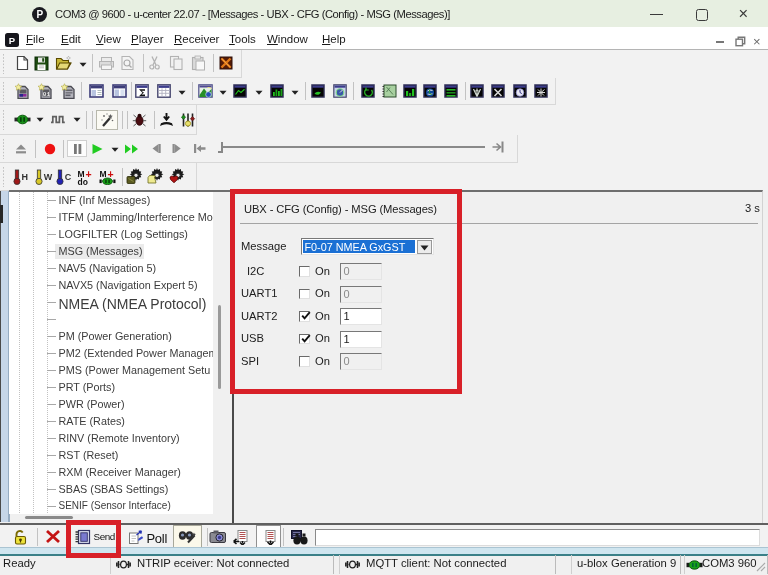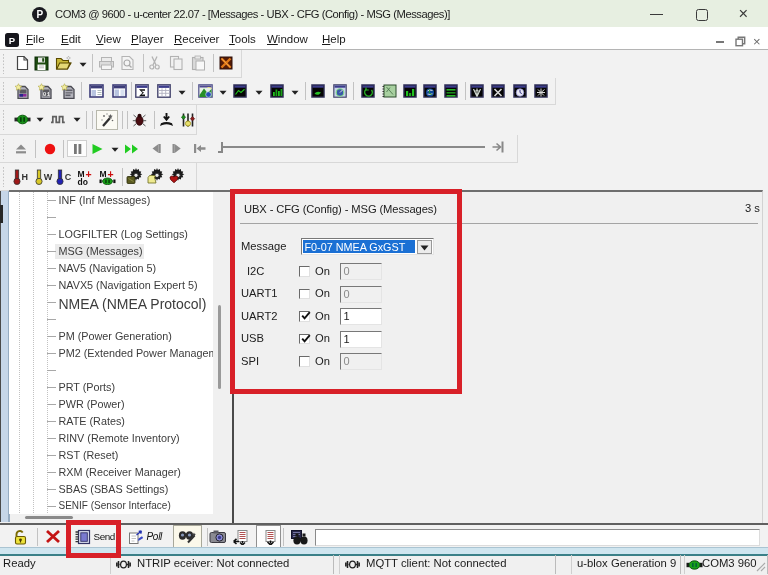--- a/index.html
+++ b/index.html
@@ -390,37 +390,39 @@
 <div class="abs" style="left:1.2px;top:191px;width:7px;height:331px;background:#c6d6e8;"></div>
 <div class="abs" style="left:8.2px;top:191px;width:1.5px;height:331px;background:#96acc2;"></div>
 <div class="abs" style="left:0;top:205px;width:2.5px;height:18px;background:#262626;"></div>
 <div class="abs" id="treepane" style="left:9px;top:190px;width:203.5px;height:324px;background:#ffffff;border-top:2px solid #6e6e6e;overflow:hidden;">
 <div style="position:absolute;left:10px;top:0;width:1px;height:324px;background-image:linear-gradient(#c2c2c2 50%, transparent 50%);background-size:1px 2px;"></div>
 <div style="position:absolute;left:24px;top:0;width:1px;height:324px;background-image:linear-gradient(#c2c2c2 50%, transparent 50%);background-size:1px 2px;"></div>
 <div style="position:absolute;left:38px;top:0;width:1px;height:324px;background-image:linear-gradient(#c2c2c2 50%, transparent 50%);background-size:1px 2px;"></div>
 <div style="position:absolute;left:38px;top:8px;width:9px;height:1px;background:#a8a8a8;"></div>
 <div style="position:absolute;left:49.5px;top:1.5px;font-size:10.8px;color:#3c3c3c;white-space:nowrap;">INF (Inf Messages)</div>
 <div style="position:absolute;left:38px;top:25px;width:9px;height:1px;background:#a8a8a8;"></div>
+<div style="position:absolute;left:49.5px;top:18.5px;font-size:10.8px;color:#3c3c3c;white-space:nowrap;">ITFM (Jamming/Interference Mo</div>
 <div style="position:absolute;left:38px;top:42px;width:9px;height:1px;background:#a8a8a8;"></div>
 <div style="position:absolute;left:49.5px;top:35.5px;font-size:10.8px;color:#3c3c3c;white-space:nowrap;">LOGFILTER (Log Settings)</div>
 <div style="position:absolute;left:46px;top:51.5px;width:89px;height:15px;background:#ebebeb;"></div>
 <div style="position:absolute;left:38px;top:59px;width:9px;height:1px;background:#a8a8a8;"></div>
 <div style="position:absolute;left:49.5px;top:52.5px;font-size:10.8px;color:#3c3c3c;white-space:nowrap;">MSG (Messages)</div>
 <div style="position:absolute;left:38px;top:76px;width:9px;height:1px;background:#a8a8a8;"></div>
 <div style="position:absolute;left:49.5px;top:69.5px;font-size:10.8px;color:#3c3c3c;white-space:nowrap;">NAV5 (Navigation 5)</div>
 <div style="position:absolute;left:38px;top:93px;width:9px;height:1px;background:#a8a8a8;"></div>
 <div style="position:absolute;left:49.5px;top:86.5px;font-size:10.8px;color:#3c3c3c;white-space:nowrap;">NAVX5 (Navigation Expert 5)</div>
 <div style="position:absolute;left:38px;top:110px;width:9px;height:1px;background:#a8a8a8;"></div>
 <div style="position:absolute;left:49.5px;top:103.5px;font-size:14px;color:#3c3c3c;white-space:nowrap;">NMEA (NMEA Protocol)</div>
 <div style="position:absolute;left:38px;top:127px;width:9px;height:1px;background:#a8a8a8;"></div>
 <div style="position:absolute;left:38px;top:144px;width:9px;height:1px;background:#a8a8a8;"></div>
 <div style="position:absolute;left:49.5px;top:137.5px;font-size:10.8px;color:#3c3c3c;white-space:nowrap;">PM (Power Generation)</div>
 <div style="position:absolute;left:38px;top:161px;width:9px;height:1px;background:#a8a8a8;"></div>
 <div style="position:absolute;left:49.5px;top:154.5px;font-size:10.8px;color:#3c3c3c;white-space:nowrap;">PM2 (Extended Power Managem</div>
 <div style="position:absolute;left:38px;top:178px;width:9px;height:1px;background:#a8a8a8;"></div>
+<div style="position:absolute;left:49.5px;top:171.5px;font-size:10.8px;color:#3c3c3c;white-space:nowrap;">PMS (Power Management Setu</div>
 <div style="position:absolute;left:38px;top:195px;width:9px;height:1px;background:#a8a8a8;"></div>
 <div style="position:absolute;left:49.5px;top:188.5px;font-size:10.8px;color:#3c3c3c;white-space:nowrap;">PRT (Ports)</div>
 <div style="position:absolute;left:38px;top:212px;width:9px;height:1px;background:#a8a8a8;"></div>
 <div style="position:absolute;left:49.5px;top:205.5px;font-size:10.8px;color:#3c3c3c;white-space:nowrap;">PWR (Power)</div>
 <div style="position:absolute;left:38px;top:229px;width:9px;height:1px;background:#a8a8a8;"></div>
 <div style="position:absolute;left:49.5px;top:222.5px;font-size:10.8px;color:#3c3c3c;white-space:nowrap;">RATE (Rates)</div>
 <div style="position:absolute;left:38px;top:246px;width:9px;height:1px;background:#a8a8a8;"></div>
 <div style="position:absolute;left:49.5px;top:239.5px;font-size:10.8px;color:#3c3c3c;white-space:nowrap;">RINV (Remote Inventory)</div>
 <div style="position:absolute;left:38px;top:263px;width:9px;height:1px;background:#a8a8a8;"></div>
 <div style="position:absolute;left:49.5px;top:256.5px;font-size:10.8px;color:#3c3c3c;white-space:nowrap;">RST (Reset)</div>
@@ -494,21 +496,21 @@
     <rect x="6.8" y="3.8" width="6.5" height="8.5" fill="#7a7ad0" stroke="#333366" stroke-width="0.9"></rect>
     <path d="M4.5 3 h-3 M4.5 5.4 h-3 M4.5 7.8 h-3 M4.5 10.2 h-3 M4.5 12.6 h-3" stroke="#333" stroke-width="1.3"></path>
   </svg>
 <div class="abs" style="left:93.5px;top:530.5px;font-size:9.9px;letter-spacing:-0.4px;color:#111;">Send</div>
 <svg class="abs" style="left:128.4px;top:528.5px;" width="17" height="16" viewBox="0 0 17 16">
     <rect x="1.5" y="4" width="8.5" height="10.5" fill="#fff" stroke="#777" stroke-width="1"></rect>
     <path d="M3.5 7 h4.5 M3.5 9.5 h4.5 M3.5 12 h3" stroke="#bbb" stroke-width="0.9"></path>
     <path d="M8.5 6 L13.5 2 M13.5 2 l-0.8 2.8 m0.8 -2.8 l-2.8 0.4" stroke="#2030b0" stroke-width="1.3" fill="none"></path>
     <path d="M10.5 9.5 l3.5 -2.2 1.2 1.6 -3.5 2.3 -1.8 0.5 z" fill="#3848c8"></path>
   </svg>
-<div class="abs" style="left:146.5px;top:530.5px;font-size:10px;letter-spacing:-0.3px;color:#111;font-style:italic;">Poll</div>
+<div class="abs" style="left:146.5px;top:530.5px;font-size:13px;letter-spacing:-0.3px;color:#111;">Poll</div>
 <div class="abs" style="left:173px;top:525.0px;width:29px;height:23px;background:#fbf8ea;border:1px solid #a8a89a;"></div>
 <svg class="abs" style="left:176.5px;top:528.0px;" width="21" height="17" viewBox="0 0 21 17">
     <ellipse cx="5.5" cy="7.5" rx="3.6" ry="4.2" fill="#2a2a2a"></ellipse>
     <ellipse cx="12.5" cy="7.5" rx="3.6" ry="4.2" fill="#2a2a2a"></ellipse>
     <rect x="7.5" y="5.5" width="3" height="2.5" fill="#2a2a2a"></rect>
     <circle cx="5.5" cy="7" r="1.6" fill="#8898b8"></circle>
     <circle cx="12.5" cy="7" r="1.6" fill="#8898b8"></circle>
     <path d="M11 14.5 L17.5 7.5" stroke="#303030" stroke-width="2"></path>
     <path d="M17 4.5 l0.5 1.3 1.4 0.2 -1 1 0.25 1.4 -1.25 -0.7 -1.25 0.7 0.25 -1.4 -1 -1 1.4 -0.2 z" fill="#404040"></path>
   </svg>

